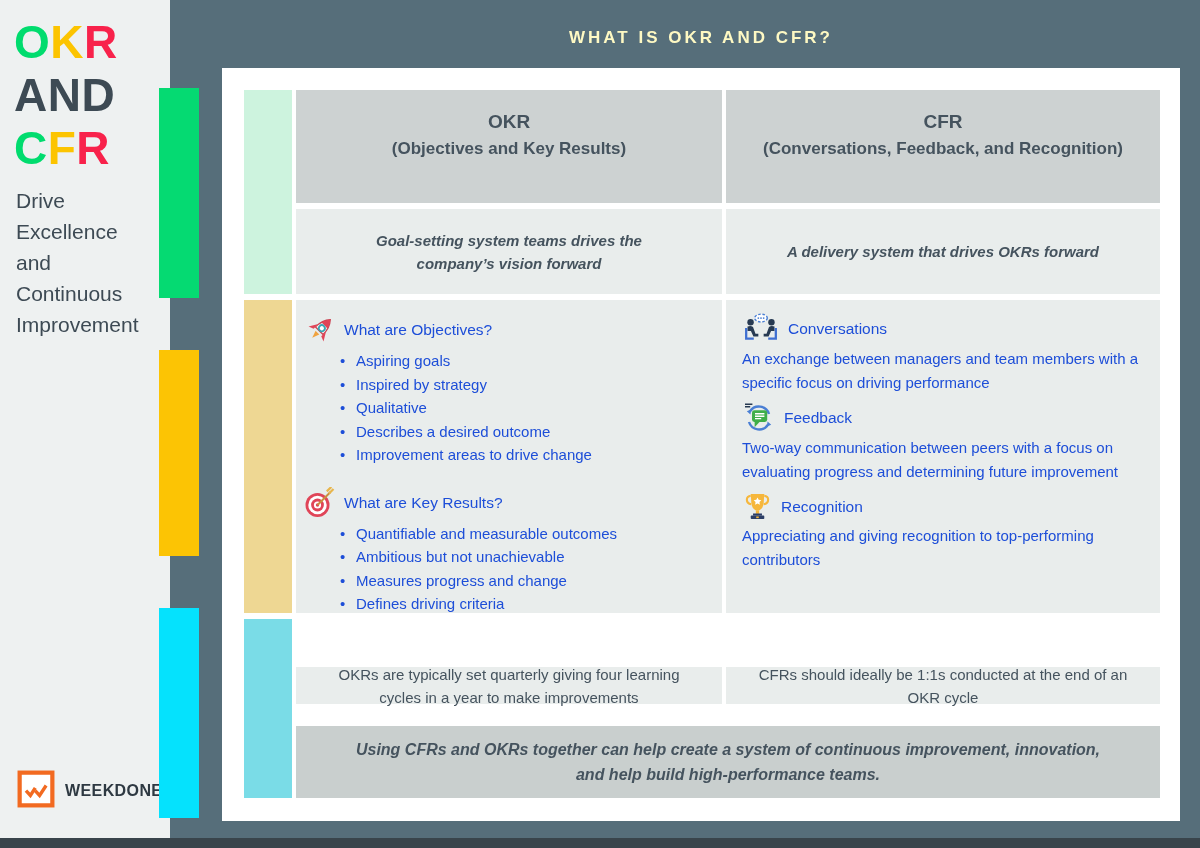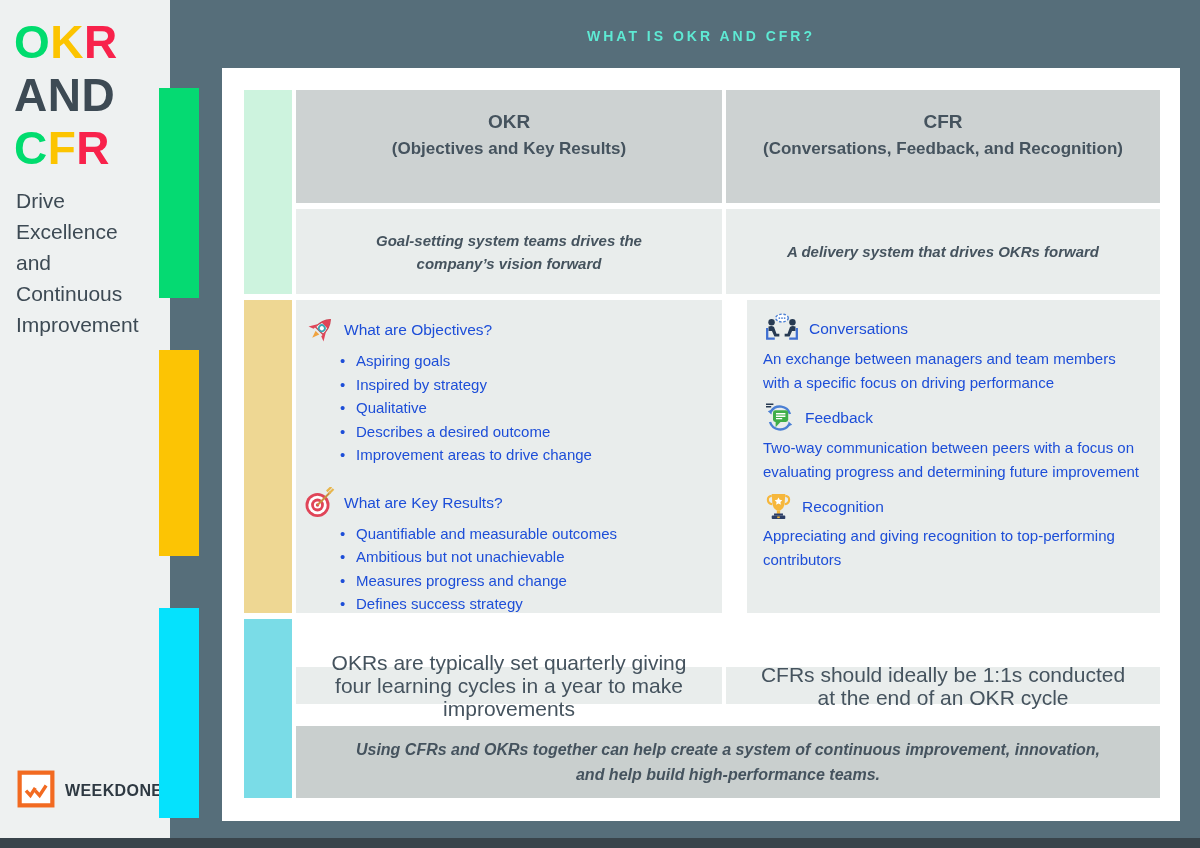--- a/index.html
+++ b/index.html
@@ -15,21 +15,21 @@
   .brand-name{font-size:16px;font-weight:700;letter-spacing:.4px;color:#2E3942;}
 
   
   .accent-bar{position:absolute;left:159px;width:40px;}
   .bar-1{top:88px;height:210px;}
   .bar-2{top:350px;height:206px;}
   .bar-3{top:608px;height:210px;}
 
   
   .page-title{position:absolute;left:222px;top:28px;width:958px;text-align:center;
-              color:#5eead4;font-size:14px;font-weight:700;letter-spacing:3px;}
+              color:#fef9c3;font-size:17px;font-weight:700;letter-spacing:3px;}
 
   
   .panel{position:absolute;left:222px;top:68px;width:958px;height:753px;background:#fff;}
   .grid{position:absolute;left:22px;top:22px;display:grid;
         grid-template-columns:48px 426px 434px;
         grid-template-rows:113px 85px 313px 85px 88px;
         column-gap:4px;row-gap:6px;}
   .strip-top{grid-column:1;grid-row:1/3;}
   .strip-mid{grid-column:1;grid-row:3;}
   .strip-bot{grid-column:1;grid-row:4/6;}
@@ -44,21 +44,21 @@
   .content-cell{box-sizing:border-box;font-size:15px;color:#1d4ed8;}
   .okr-content{padding:12px 10px 0 8px;}
   .cfr-content{padding:10px 14px 0 16px;}
   .sec-head{display:flex;align-items:center;gap:8px;font-size:15.5px;line-height:22px;margin:2px 0 2px 0;}
   .sec-head .ic{flex:0 0 auto;display:inline-flex;}
   ul.bullets{list-style:none;margin:3px 0 20px 0;padding:0 0 0 52px;}
   ul.bullets li{position:relative;line-height:23.5px;}
   ul.bullets li::before{content:"\2022";position:absolute;left:-16px;}
   .cfr-text{margin:2px 0 8px 0;line-height:23.5px;}
   .note-cell{display:flex;align-items:center;justify-content:center;text-align:center;
-             font-size:21px;line-height:23px;padding:0 30px;box-sizing:border-box;margin-top:48px;}
+             font-size:15px;line-height:23px;padding:0 30px;box-sizing:border-box;margin-top:48px;}
   .footer-cell{grid-column:2/4;grid-row:5;display:flex;align-items:center;justify-content:center;
                text-align:center;font-size:16px;font-weight:700;font-style:italic;
                line-height:25px;padding:0 48px;box-sizing:border-box;color:#45535E;margin-top:16px;}
 </style>
 </head>
 <body>
 
 <div class="canvas" style="background-color: rgb(86, 110, 122);">
 
   <div class="sidebar" style="background-color: rgb(238, 241, 241);">
@@ -151,25 +151,25 @@
               <line x1="13.5" y1="18" x2="26.5" y2="5" stroke="#c9913f" stroke-width="2"></line>
               <path d="M25 6.5 L29.5 2 M22.8 4.4 L27.3 -0.1" stroke="#e8b64c" stroke-width="2.2"></path>
             </svg>
           </span>
           <span>What are Key Results?</span>
         </div>
         <ul class="bullets">
           <li>Quantifiable and measurable outcomes</li>
           <li>Ambitious but not unachievable</li>
           <li>Measures progress and change</li>
-          <li>Defines success strategy</li>
+          <li>Defines driving criteria</li>
         </ul>
       </div>
 
-      <div class="cell content-cell cfr-content" style="grid-area: 3 / 3; background-color: rgb(233, 237, 236); margin-left: 21px;">
+      <div class="cell content-cell cfr-content" style="grid-area: 3 / 3; background-color: rgb(233, 237, 236);">
         <div class="sec-head">
           <span class="ic">
             <svg width="38" height="33" viewBox="0 0 40 34">
               <ellipse cx="20" cy="6" rx="6.6" ry="4.1" fill="#fff" stroke="#4a7fd4" stroke-width="1.5" stroke-dasharray="2.6 1.8"></ellipse>
               <circle cx="17.2" cy="6" r="0.95" fill="#4a7fd4"></circle>
                 <circle cx="20" cy="6" r="0.95" fill="#4a7fd4"></circle>
                 <circle cx="22.8" cy="6" r="0.95" fill="#4a7fd4"></circle>
               <circle cx="9" cy="10.5" r="3.4" fill="#273a52"></circle>
               <path d="M5.8 15 Q9 13.4 11.6 15.4 L14.2 22.5 L17.2 22.5 L17.2 25.4 L12 25.4 L9.4 19.6 L5.8 19.6 Z" fill="#273a52"></path>
               <path d="M4.4 16.4 L4.4 27.6 L12.4 27.6" fill="none" stroke="#3f6fd1" stroke-width="2.4"></path>

